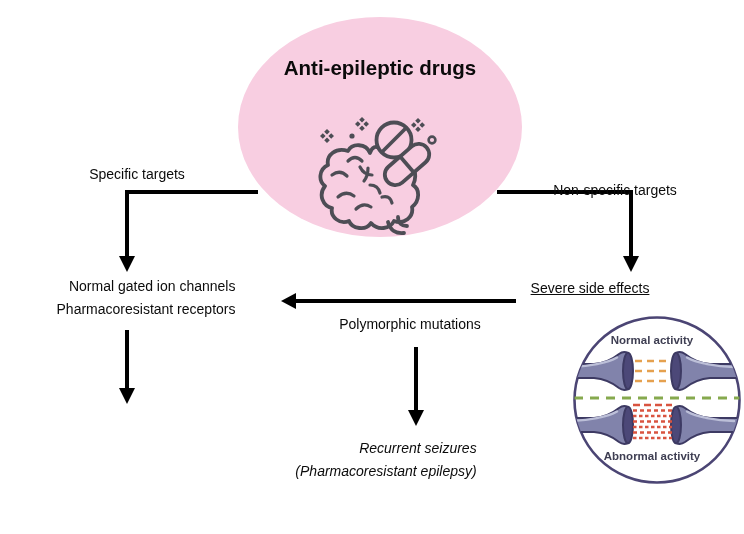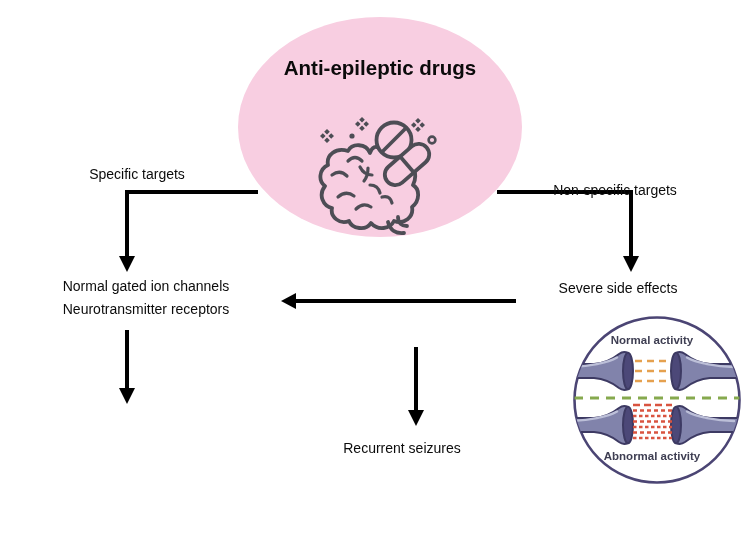--- a/index.html
+++ b/index.html
@@ -97,26 +97,28 @@
         <path fill="none" d="M127,330 V390"></path>
         <polygon stroke="none" points="119,388 135,388 127,404"></polygon>
       </g>
     </g>
   </svg>
 
   <div class="node" style="left:137px;top:163px;">Specific targets</div>
   <div class="node" style="left:615px;top:163px;margin-top:16px;">Non-specific targets</div>
   <div class="node" style="left:146px;top:275px;">
     <div>Normal gated ion channels</div>
-    <div>Neurotransmitter receptors</div>
+    <div>Pharmacoresistant receptors</div>
   </div>
-  <div class="node" style="left:402px;top:437px;">
+  <div class="node" style="left:410px;top:313px;">Polymorphic mutations</div>
+  <div class="node" style="left:386px;top:437px;font-style:italic;">
     <div>Recurrent seizures</div>
+    <div>(Pharmacoresistant epilepsy)</div>
   </div>
-  <div class="node" style="left:618px;top:277px;">Severe side effects</div>
+  <div class="node" style="left:590px;top:277px;text-decoration:underline;">Severe side effects</div>
 
   <svg class="layer" style="left:570px;top:313px;" width="174" height="174" viewBox="0 0 174 174">
     <defs>
       <clipPath id="ringClip">
           <circle cx="87" cy="87" r="82.5"></circle>
         </clipPath>
       <g id="terminal">
         <path fill="#8183AB" stroke="#3D3A63" stroke-width="2" d="M-8,51 L24,51 C37,50 44,45 49,41 C53,38 56,39 58,40 L58,76 C56,77 53,78 49,75 C44,71 37,66 24,65 L-8,65 Z"></path>
         <path fill="none" stroke="#BCBFD8" stroke-width="2.4" stroke-linecap="round" d="M0,54 C18,53.5 38,50 47,44.5"></path>
         <ellipse cx="58" cy="58" rx="5" ry="18.2" fill="#4C4878" stroke="#3D3A63" stroke-width="2"></ellipse>

